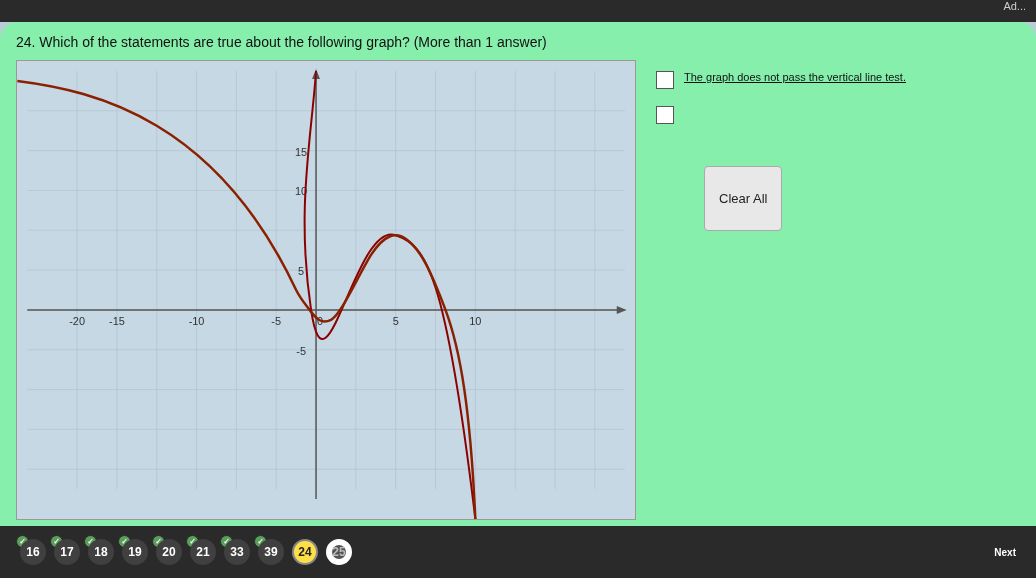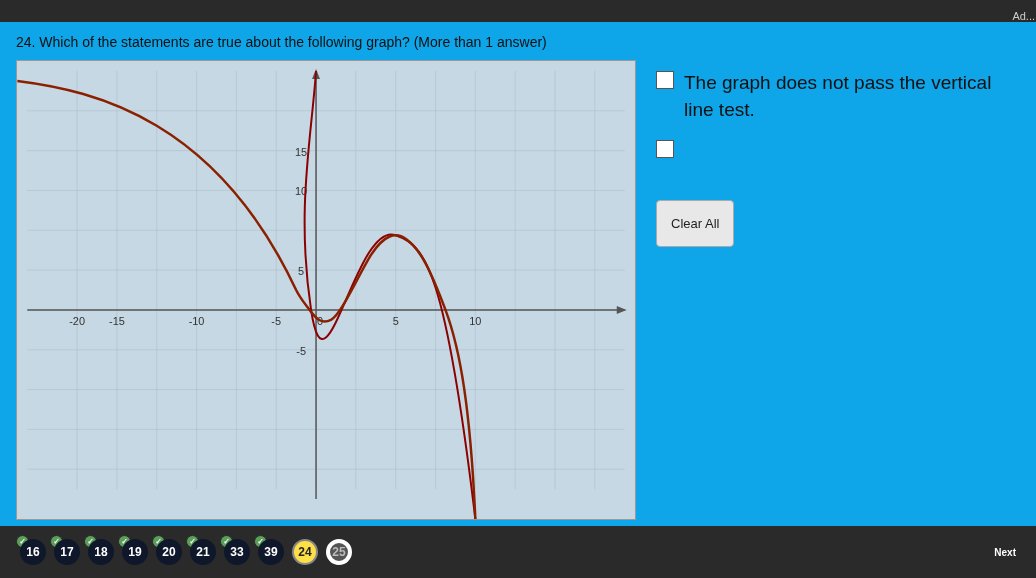--- a/index.html
+++ b/index.html
@@ -13,37 +13,38 @@
     }
 
     .top-bar {
       position: absolute;
       top: 0;
       right: 0;
       height: 22px;
       background: #2a2a2a;
       width: 100%;
       display: flex;
-      align-items: flex-end;
+      align-items: flex-start;
       justify-content: flex-end;
-      padding-right: 1px;
+      padding-right: 10px;
     }
     .top-bar-text {
       color: #ccc;
       font-size: 11px;
     }
 
     .main-content {
       position: absolute;
       top: 22px;
       left: 0;
       right: 0;
       bottom: 0;
-      background: #0ea5e9;
+      background: #86efac;
       padding: 12px 16px 0 16px;
+      border-radius: 17px;
     }
 
     .question-header {
       font-size: 14px;
       color: #111;
       font-weight: normal;
       margin-bottom: 10px;
     }
 
     .content-area {
@@ -88,35 +89,37 @@
       width: 18px;
       height: 18px;
       border: 1.5px solid #555;
       background: white;
       flex-shrink: 0;
       margin-top: 1px;
       cursor: pointer;
     }
 
     .option-text {
-      font-size: 19px;
+      font-size: 11px;
       color: #111;
       line-height: 1.4;
+      text-decoration: underline;
     }
 
     .clear-all-btn {
       margin-top: 10px;
-      padding: 15px 14px;
+      padding: 24px 14px;
       background: #e8e8e8;
       border: 1px solid #aaa;
       border-radius: 4px;
       font-size: 13px;
       cursor: pointer;
       display: inline-block;
       color: #222;
+      margin-left: 48px;
     }
 
     
     .bottom-bar {
       position: absolute;
       bottom: 0;
       left: 0;
       right: 0;
       height: 52px;
       background: #2a2a2a;
@@ -144,35 +147,35 @@
       height: 26px;
       border-radius: 50%;
       display: flex;
       align-items: center;
       justify-content: center;
       font-size: 12px;
       font-weight: bold;
     }
 
     .nav-circle.check-answered {
-      background: #0f172a;
+      background: #404040;
       color: white;
       position: relative;
     }
 
     .nav-circle.current {
       background: #fde047;
       color: #222;
       border: 2px solid #888;
     }
 
     .nav-circle.empty {
       background: #555;
       color: #bbb;
-      border: 4px solid #ffffff;
+      border: 6px solid #ffffff;
     }
 
     .nav-with-check {
       position: relative;
       display: inline-block;
     }
 
     .checkmark-overlay {
       position: absolute;
       top: -4px;

